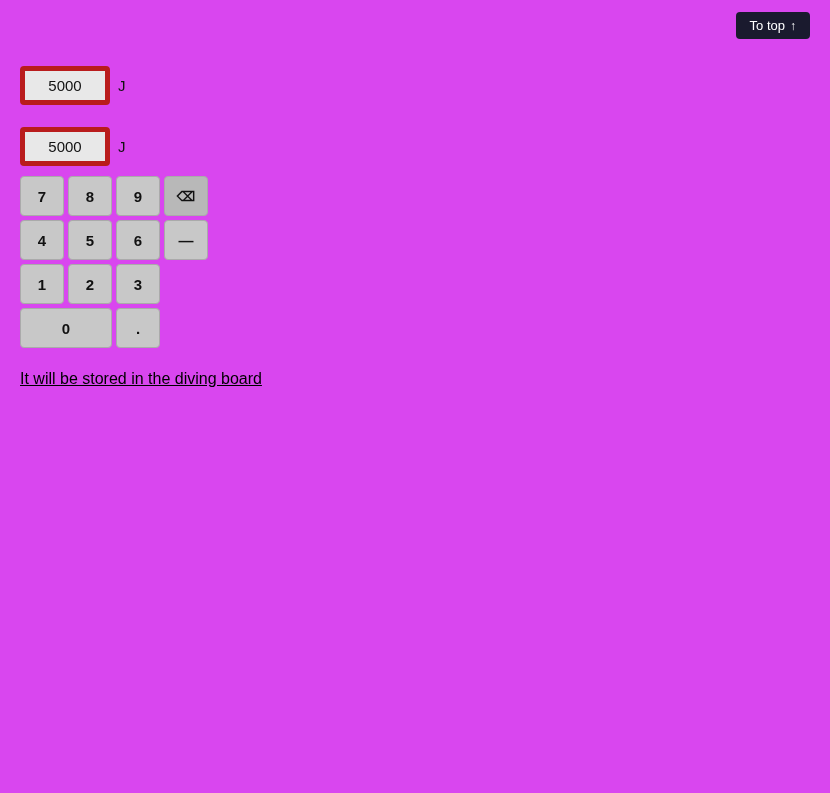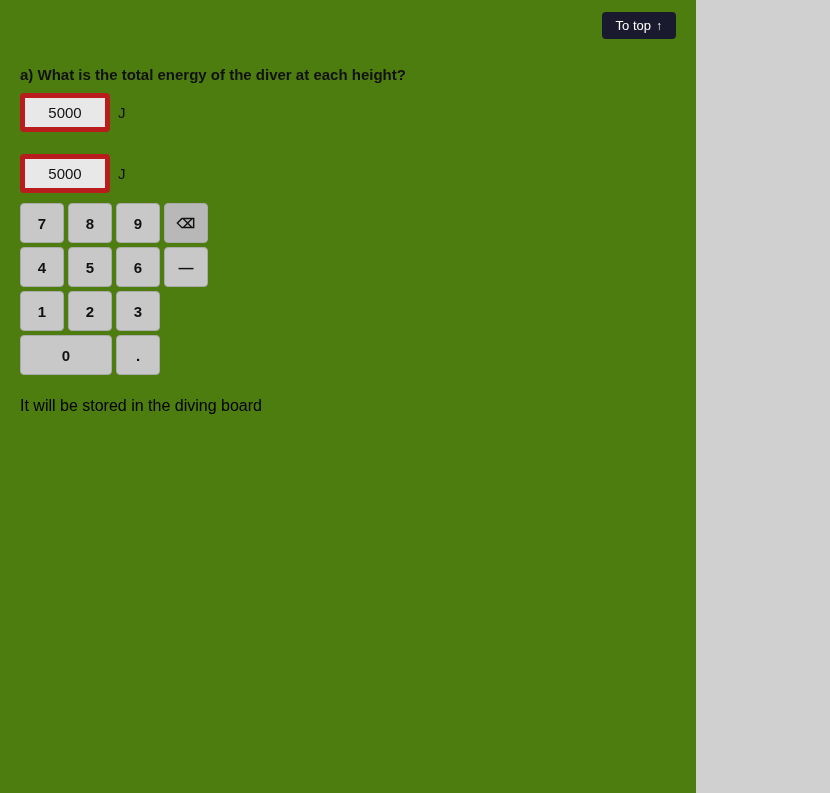--- a/index.html
+++ b/index.html
@@ -11,22 +11,22 @@
     body {
       font-family: Arial, sans-serif;
       background-color: #d0d0d0;
       width: 830px;
       min-height: 793px;
       position: relative;
       overflow: hidden;
     }
 
     .page-container {
-      background-color: #4d7c0f;
-      width: 696px;
+      background-color: #d946ef;
+      width: 830px;
       min-height: 793px;
       padding: 12px 30px 20px 20px;
       position: relative;
     }
 
     .to-top-btn {
       position: absolute;
       top: 12px;
       right: 20px;
       background-color: #1a1a2e;
@@ -123,20 +123,21 @@
       font-size: 14.5px;
       color: #111;
       margin-bottom: 14px;
       line-height: 1.5;
     }
 
     .option-list {
       display: flex;
       flex-direction: column;
       gap: 8px;
+      text-decoration: underline;
     }
 
     .top-bar {
       display: flex;
       justify-content: flex-end;
       margin-bottom: 10px;
       min-height: 44px;
     }
 
     .backspace-icon {
@@ -149,21 +150,20 @@
 <div class="page-container">
 
   <div class="top-bar">
     <button class="to-top-btn">
       <span>To top</span>
       <span class="arrow-up">↑</span>
     </button>
   </div>
 
   <div class="section">
-    <div class="section-label">a)  What is the total energy of the diver at each height?</div>
     <div class="answer-row">
       <div class="answer-box">5000</div>
       <span class="unit-label">J</span>
     </div>
   </div>
 
   <div class="section">
     <div class="answer-row">
       <div class="answer-box">5000</div>
       <span class="unit-label">J</span>

